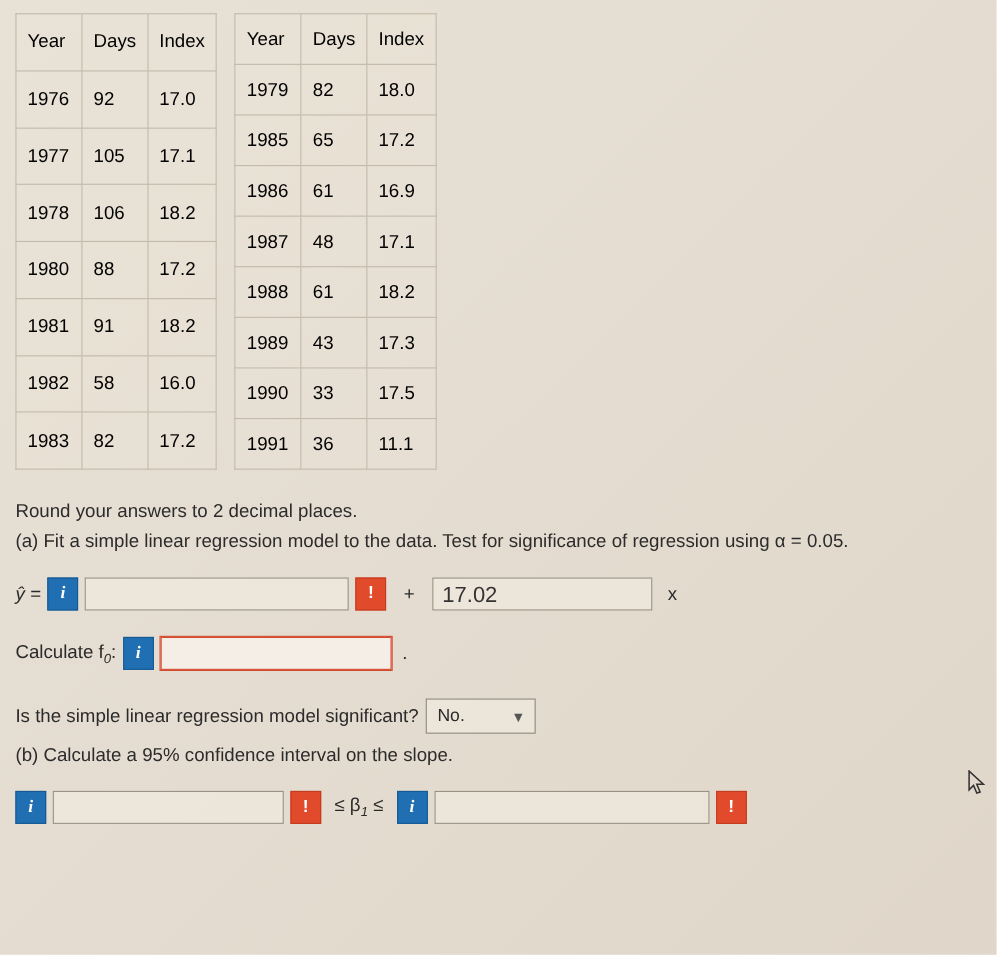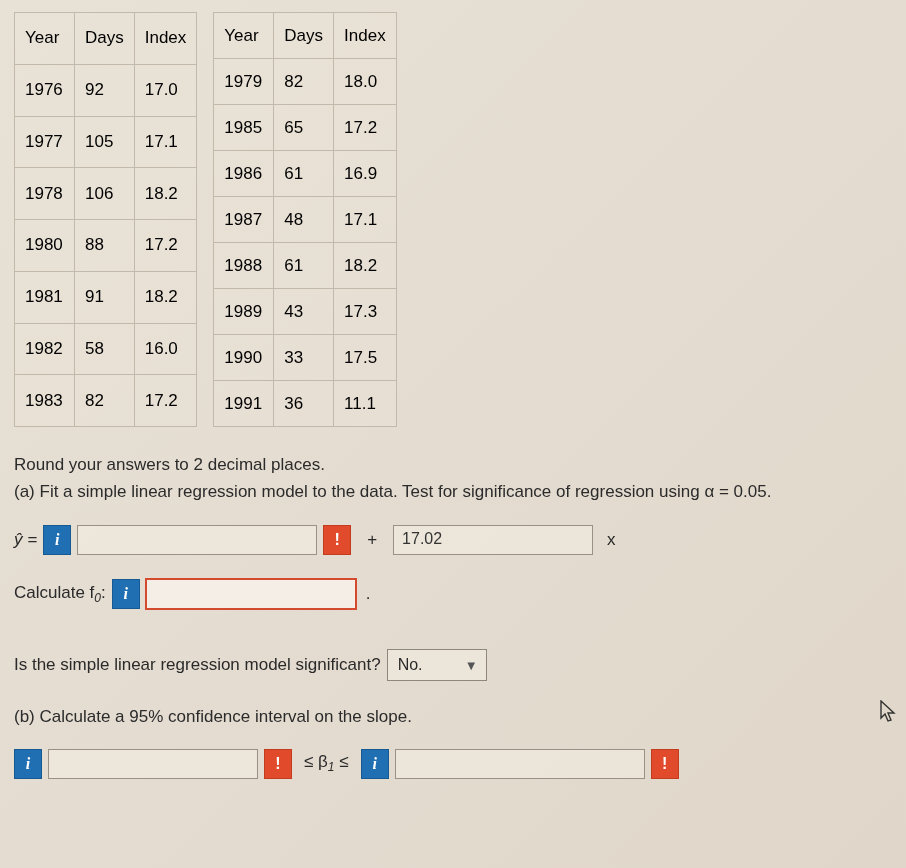--- a/index.html
+++ b/index.html
@@ -78,21 +78,21 @@
     font-weight: bold;
     font-size: 16px;
     border: 1px solid #c23c1f;
   }
   .answer-box {
     display: inline-block;
     height: 30px;
     border: 1px solid #9a9184;
     background: rgba(245,240,230,0.5);
     padding: 4px 8px;
-    font-size: 16px;
+    font-size: 20px;
     color: #333;
     vertical-align: middle;
   }
   .answer-box.w-long { width: 240px; }
   .answer-box.w-med { width: 200px; }
   .answer-box.w-focus {
     width: 210px;
     border: 1px solid #d44a2f;
     outline: 1px solid #d44a2f;
     background: rgba(255,250,245,0.6);
@@ -241,29 +241,29 @@
 
 <div class="line" style="margin-top:24px;">
   <span>
     <span>Calculate f</span><span class="math"><span class="sub">0</span></span><span>:</span>
   </span>
   <span class="info-badge">i</span>
   <span class="answer-box w-focus"></span>
   <span style="margin-left:4px;">.</span>
 </div>
 
-<div class="line" style="margin-top:40px;">
+<div class="line" style="margin-top:26px;">
   <span>Is the simple linear regression model significant?</span>
   <span class="select-box">
     <span>No.</span>
     <span class="chev">▼</span>
   </span>
 </div>
 
-<div class="body-text" style="margin-top:22px;">(b) Calculate a 95% confidence interval on the slope.</div>
+<div class="body-text" style="margin-top:6px;">(b) Calculate a 95% confidence interval on the slope.</div>
 
 <div class="line" style="margin-top:18px;">
   <span class="info-badge">i</span>
   <span class="answer-box" style="width:210px;"></span>
   <span class="warn-badge">!</span>
   <span style="margin:0 6px;">
     <span>≤ β</span><span class="math sub">1</span> <span>≤</span>
   </span>
   <span class="info-badge">i</span>
   <span class="answer-box" style="width:250px;"></span>

